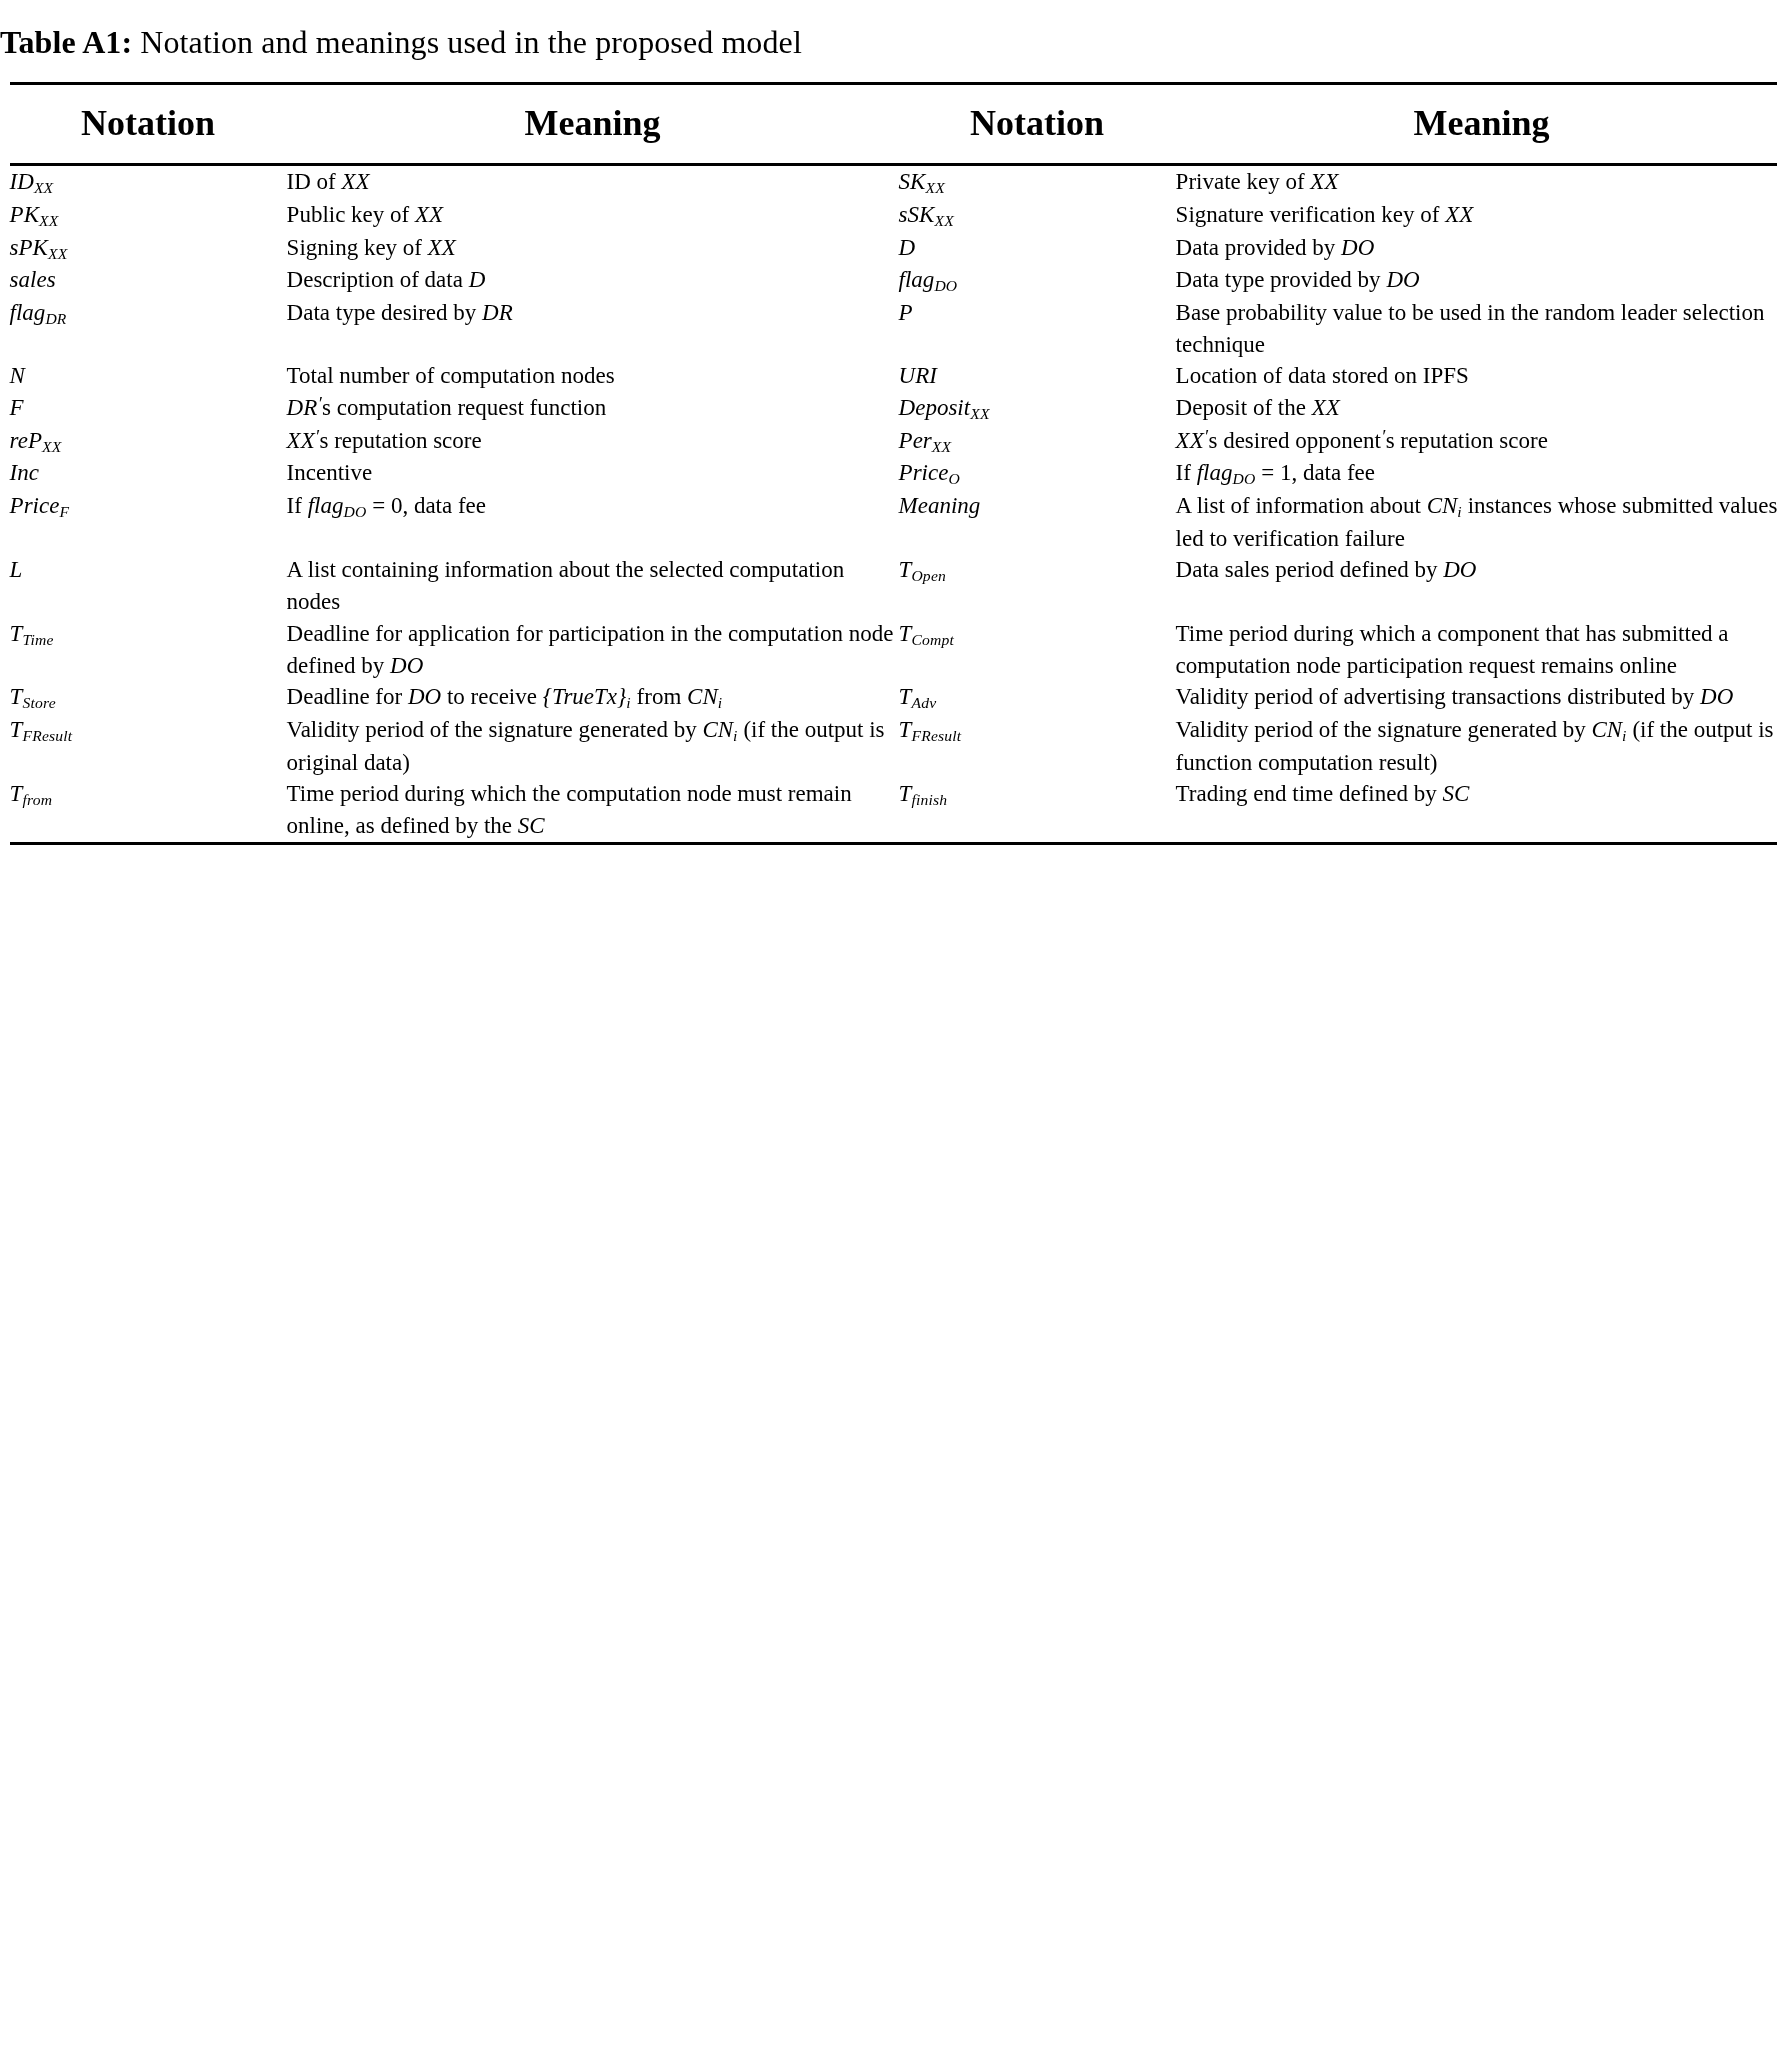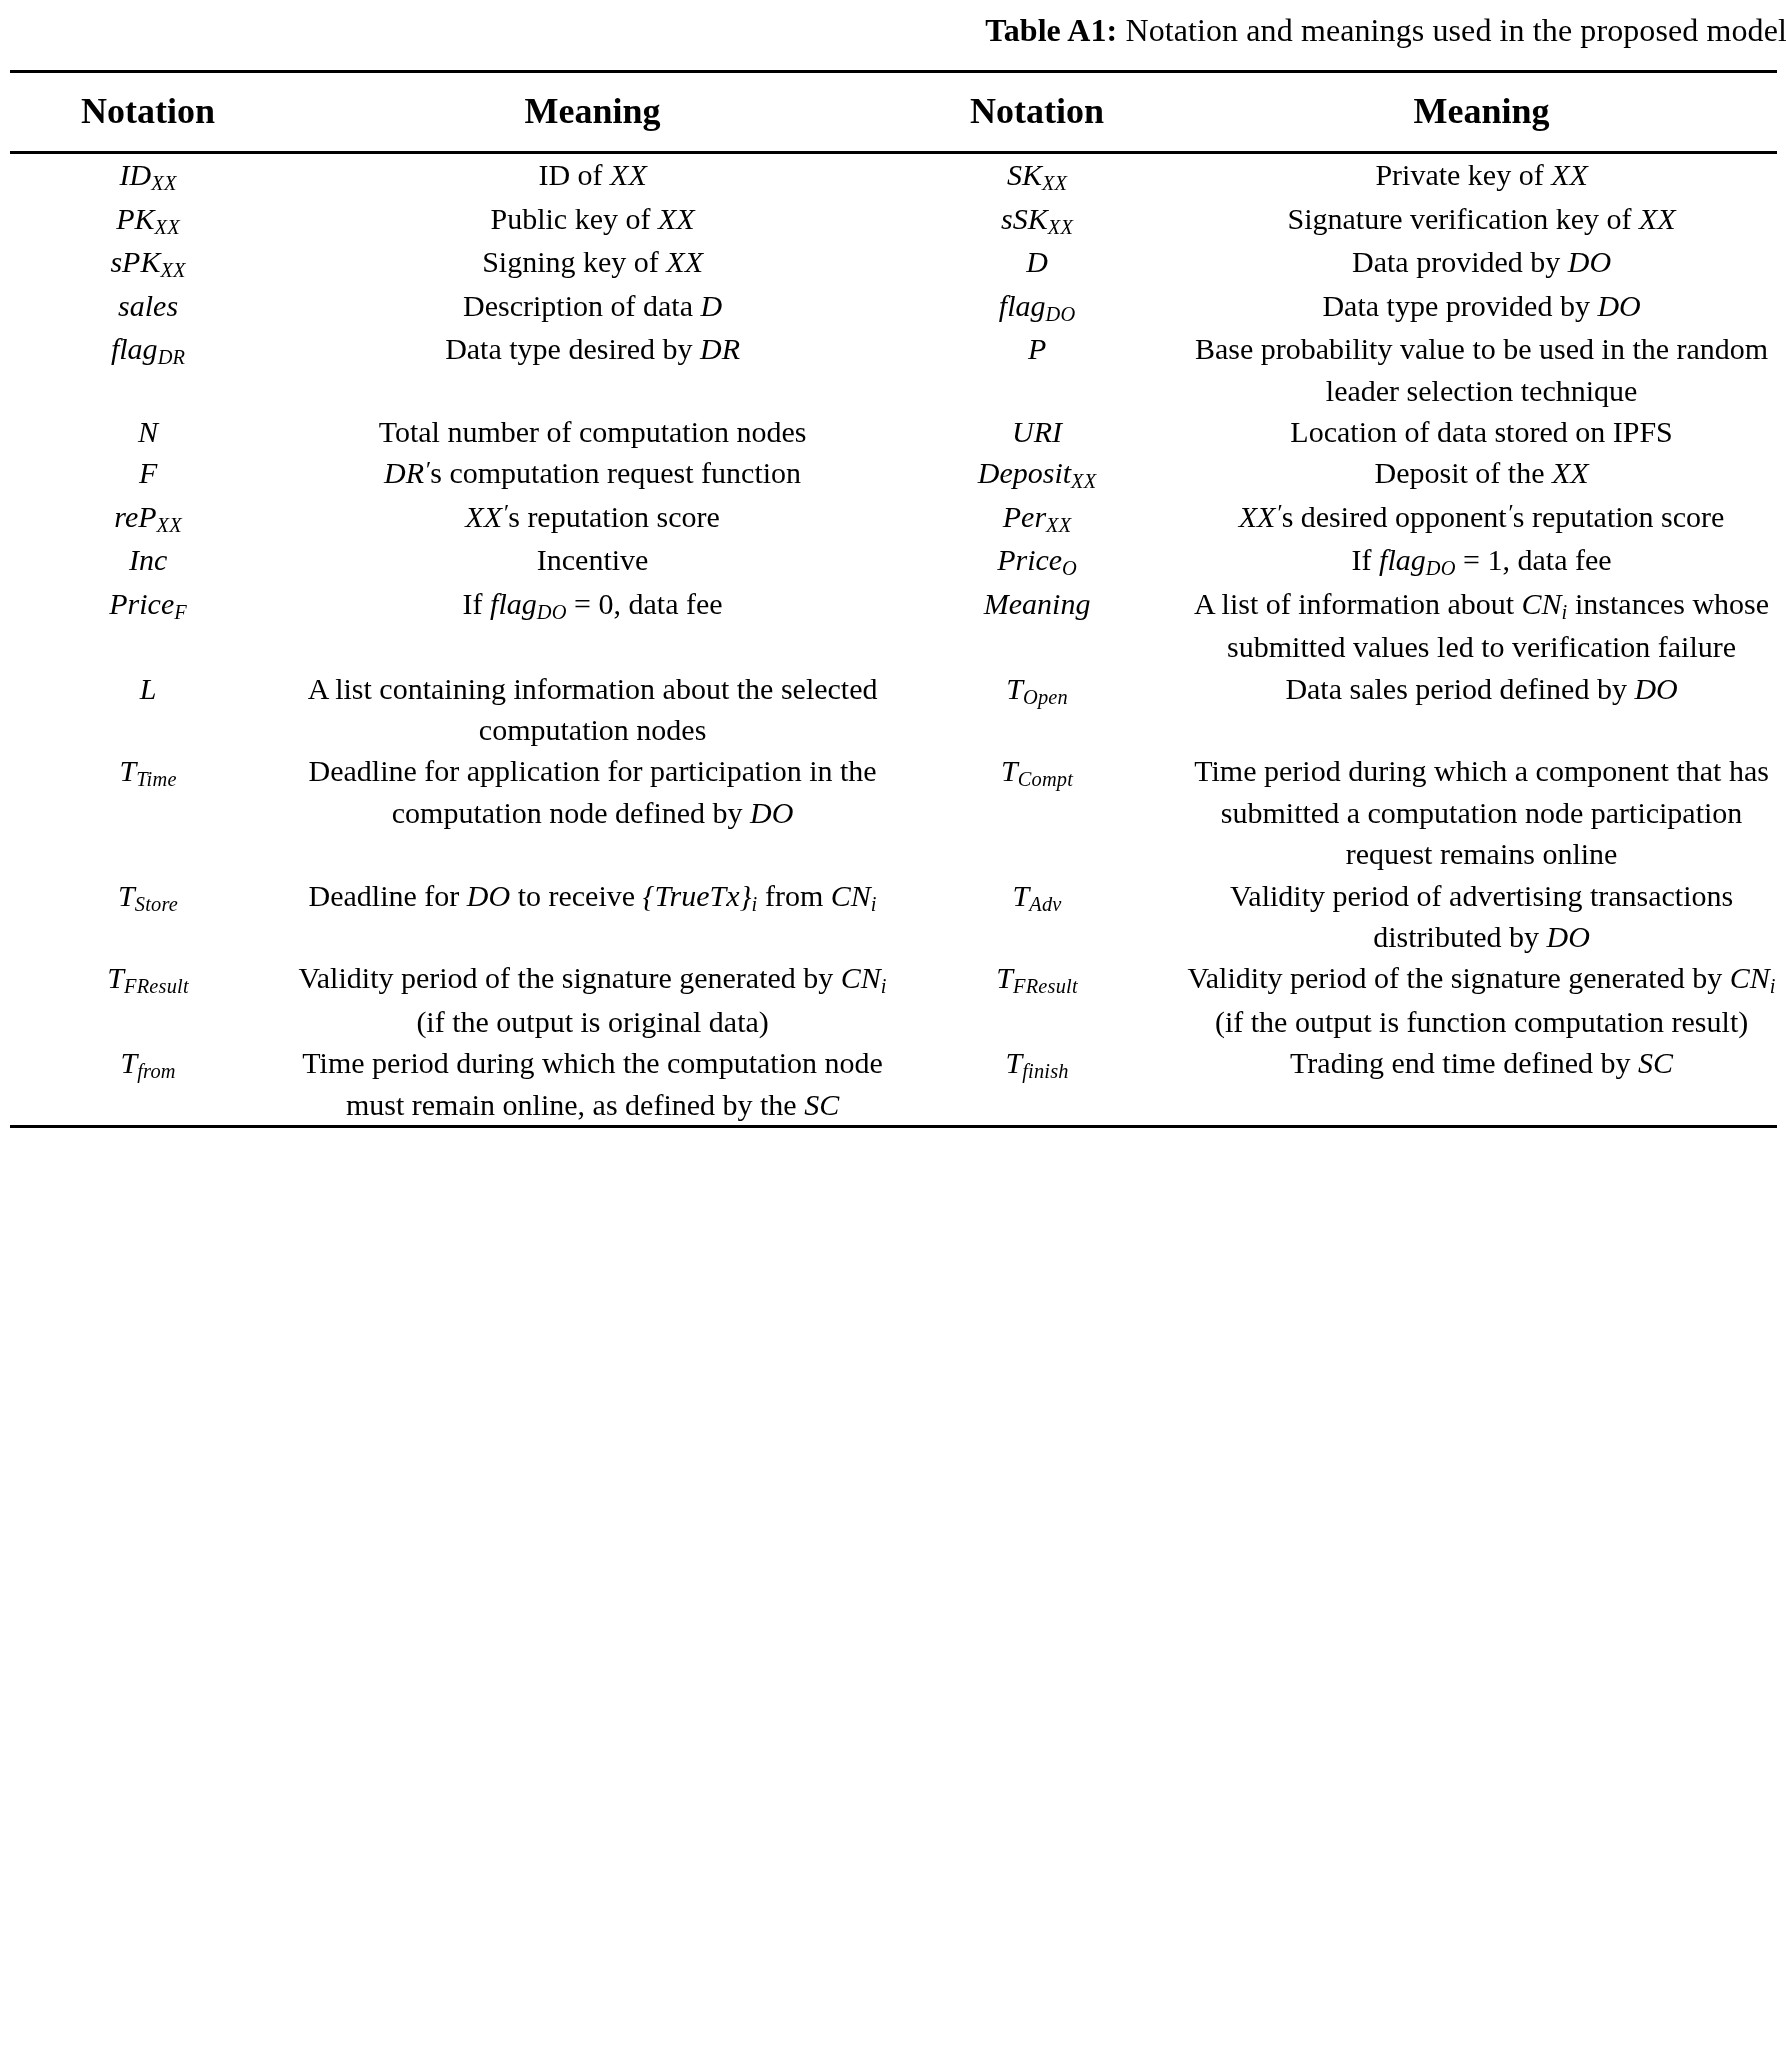--- a/index.html
+++ b/index.html
@@ -17,26 +17,25 @@
   }
   .page {
     width: 1787px;
     height: 2047px;
     position: relative;
     box-sizing: border-box;
   }
 
   
   .caption {
-    text-align: right;
+    text-align: left;
     font-size: 32px;
     line-height: 1.2;
-    padding-top: 11px;
+    padding-top: 23px;
     letter-spacing: 0.1px;
-    margin-left: 36px;
   }
   .caption .cap-label {
     font-weight: bold;
   }
 
   
   .rule-top {
     margin: 21px 9.6px 0 9.6px;
     border-top: 3.8px solid #000;
   }
@@ -59,22 +58,21 @@
   table.notation col.c-not { width: 277px; }
   table.notation col.c-mean { width: 612px; }
 
   table.notation th {
     font-size: 36px;
     font-weight: bold;
     padding: 17px 0 19px 0;
     vertical-align: middle;
   }
   table.notation td {
-    font-size: 30px;
-    text-align: center;
+    font-size: 23px;
     vertical-align: top;
     padding: 0;
     line-height: 1.38;
   }
   td.notation-cell {
     white-space: nowrap;
     padding-top: 1.9px;
   }
   td.meaning-cell {
     padding: 1.9px 13.4px 0 13.4px;

